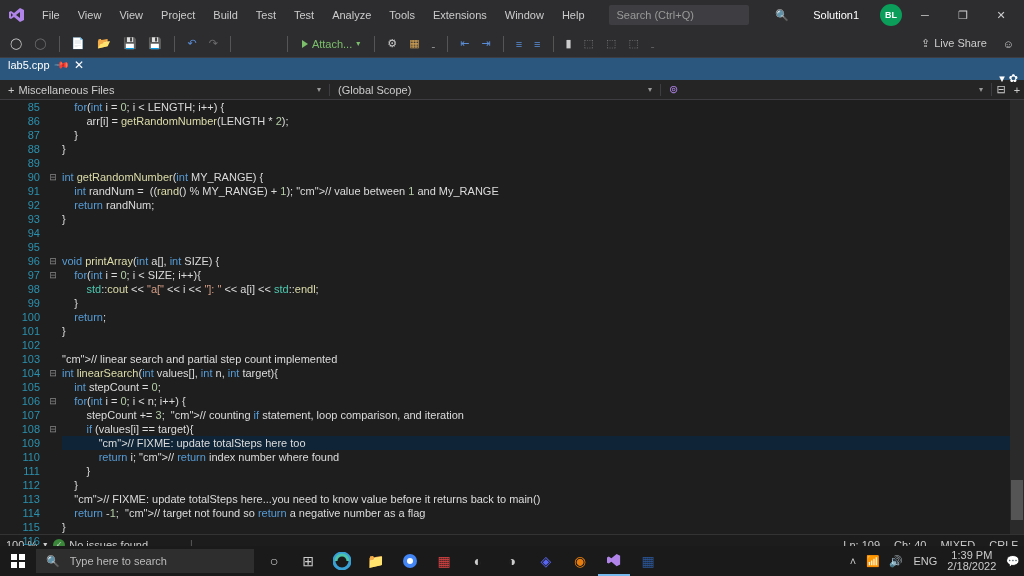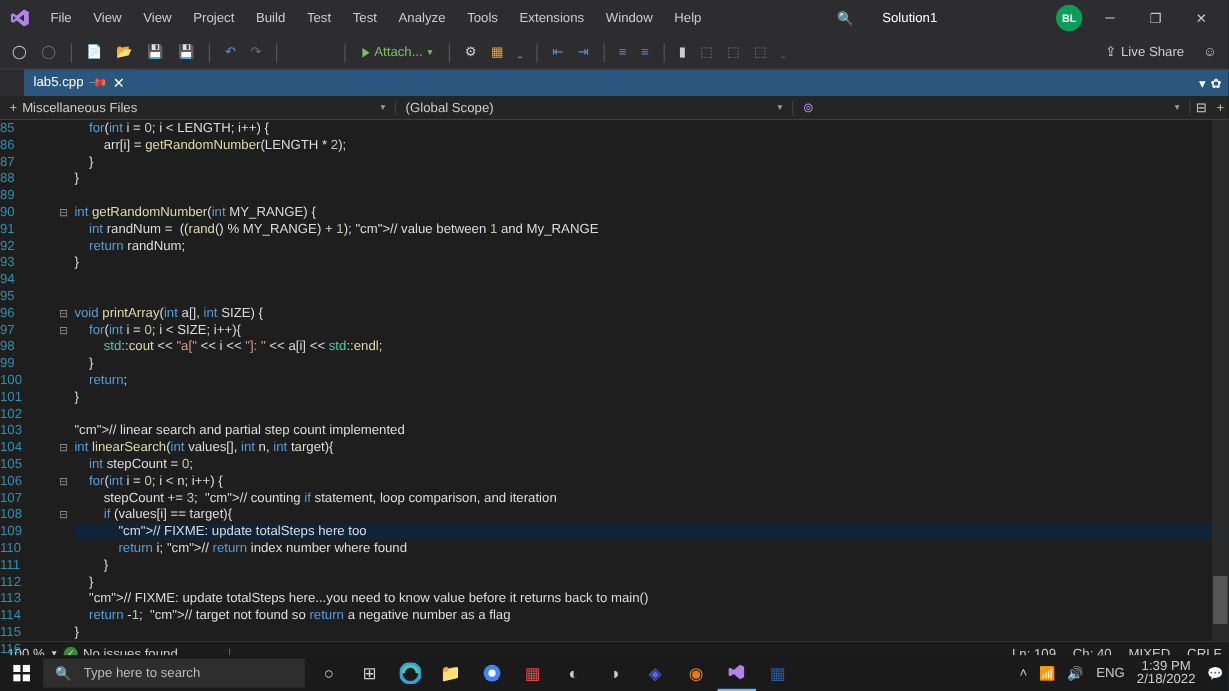--- a/index.html
+++ b/index.html
@@ -19,36 +19,36 @@
 
 
 .toolbar { height: 28px; background: #2d2d30; display: flex; align-items: center; padding: 0 6px; gap: 4px; border-bottom: 1px solid #3e3e42; }
 .tb-btn { padding: 2px 4px; color: #ccc; cursor: pointer; display: flex; align-items: center; }
 .tb-sep { width: 1px; height: 16px; background: #555; margin: 0 4px; }
 .attach-btn { color: #7bbf6a; display: flex; align-items: center; gap: 4px; padding: 2px 6px; }
 .attach-tri { width: 0; height: 0; border-left: 6px solid #7bbf6a; border-top: 4px solid transparent; border-bottom: 4px solid transparent; }
 .live-share { margin-left: auto; color: #ccc; padding: 2px 8px; }
 
 
-.tab-bar { height: 22px; background: #2b577f; display: flex; align-items: stretch; }
+.tab-bar { height: 22px; background: #2b577f; display: flex; align-items: stretch; flex-direction: column; }
 .spacer-bar { width: 20px; background: #2d2d30; }
 .file-tab { background: #2b577f; color: #fff; padding: 0 8px; display: flex; align-items: center; gap: 6px; font-size: 11px; }
 .tab-close { font-size: 12px; cursor: pointer; }
 .tab-pin { font-size: 10px; transform: rotate(45deg); }
 .tab-right { margin-left: auto; display: flex; align-items: center; padding-right: 6px; gap: 4px; }
 
 
 .scope-bar { height: 20px; background: #252526; display: flex; align-items: center; border-bottom: 1px solid #3e3e42; font-size: 10px; color: #ccc; }
 .scope-seg { flex: 1; padding: 0 8px; border-right: 1px solid #3e3e42; display: flex; align-items: center; }
 .scope-seg.mid { justify-content: flex-start; }
 .scope-dd { margin-left: auto; color: #999; font-size: 8px; }
 
 
 .editor { position: relative; height: 434px; background: #1e1e1e; display: flex; font-family: Consolas, monospace; font-size: 11px; line-height: 14px; }
-.gutter { width: 46px; text-align: left; padding-right: 6px; color: #2b91af; user-select: none; }
+.gutter { width: 46px; text-align: right; padding-right: 6px; color: #2b91af; user-select: none; }
 .gutter .ln { height: 14px; }
 .fold-col { width: 14px; color: #888; }
 .fold-col .f { height: 14px; text-align: center; font-size: 9px; }
 .code { flex: 1; padding-left: 2px; white-space: pre; color: #dcdcdc; }
 .code .row { height: 14px; }
 .code .row.hl { background: #0f2436; }
 .kw { color: #569cd6; }
 .fn { color: #dcdcaa; }
 .str { color: #d69d85; }
 .num { color: #b5cea8; }
@@ -94,20 +94,21 @@
     <span class="menu-item">Project</span>
     <span class="menu-item">Build</span>
     <span class="menu-item">Test</span>
     <span class="menu-item">Test</span>
     <span class="menu-item">Analyze</span>
     <span class="menu-item">Tools</span>
     <span class="menu-item">Extensions</span>
     <span class="menu-item">Window</span>
     <span class="menu-item">Help</span>
   </div>
+  <div class="search-box">Search (Ctrl+Q)</div>
   <span class="search-icon-small">🔍</span>
   <div class="solution-name">Solution1</div>
   <div class="title-right">
     <div class="user-badge">BL</div>
     <div class="win-btn">─</div>
     <div class="win-btn">❐</div>
     <div class="win-btn">✕</div>
   </div>
 </div>
 

